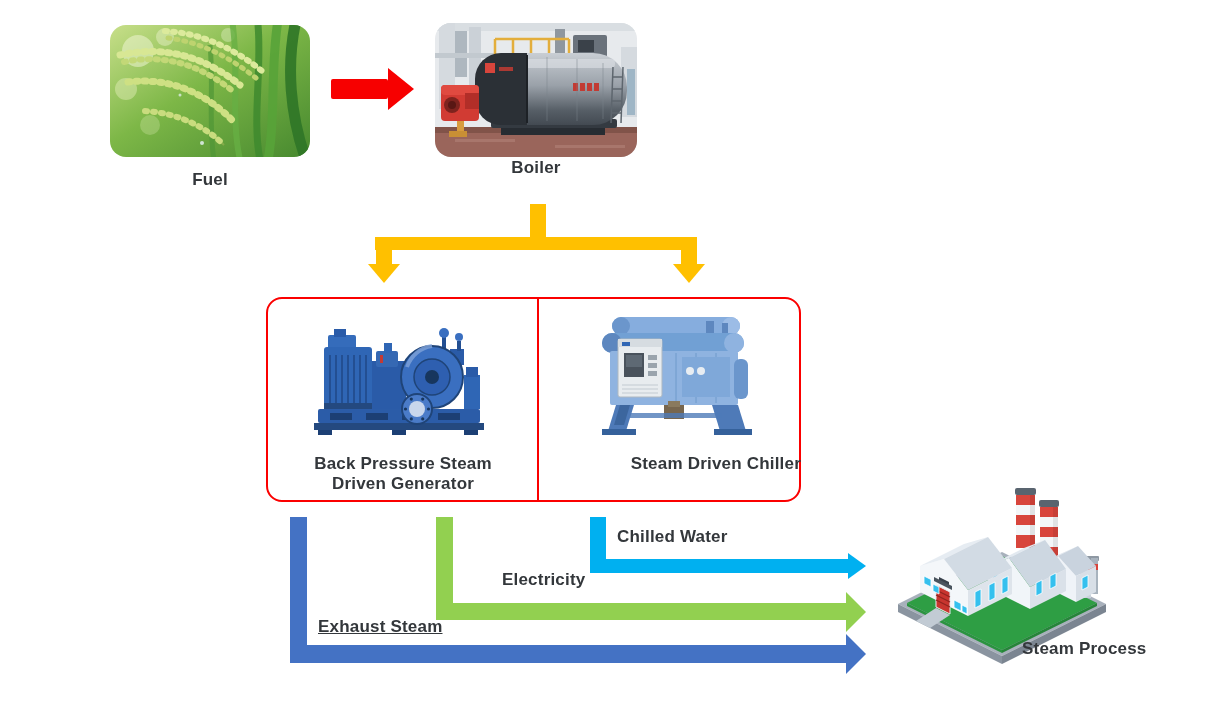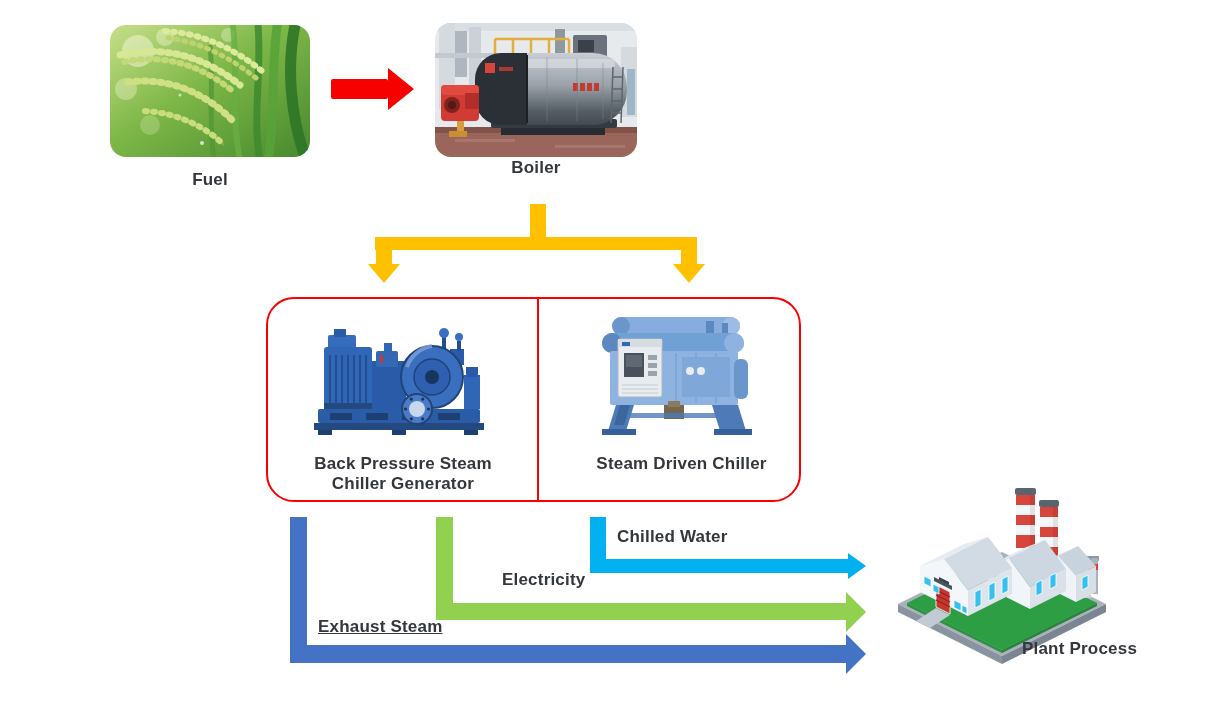--- a/index.html
+++ b/index.html
@@ -19,21 +19,21 @@
   
   .red-shaft{position:absolute;left:331px;top:79px;width:57px;height:20px;background:#F70000;border-radius:2px;}
   .red-head{position:absolute;left:388px;top:68px;width:0;height:0;border-style:solid;
     border-width:21px 0 21px 26px;border-color:transparent transparent transparent #F70000;}
   
   .y{background:#FFC000;position:absolute;}
   .y-head{position:absolute;width:0;height:0;border-style:solid;
     border-width:19px 16px 0 16px;border-color:#FFC000 transparent transparent transparent;}
   
   .group-box{position:absolute;left:266px;top:297px;width:531px;height:201px;
-    border:2px solid #FB0000;border-radius:28px;background:#ffffff;}
+    border:2px solid #FB0000;border-radius:16px;background:#ffffff;}
   .group-divider{position:absolute;left:269px;top:0;width:2px;height:100%;background:#FB0000;}
   .cell-label{position:absolute;top:155px;font-weight:bold;font-size:17px;line-height:20px;
     color:#33373B;text-align:center;letter-spacing:0.2px;}
   .cell-img{position:absolute;}
   .cell-img svg{display:block;width:100%;height:100%;}
   
   .stem,.bar{position:absolute;}
   .head-right{position:absolute;width:0;height:0;border-style:solid;}
   .c-blue{background:#4472C4;}
   .c-green{background:#92D050;}
@@ -269,23 +269,23 @@
         <polygon points="126,92 152,92 160,118 134,118" fill="#4E7AB8"></polygon>
         <polygon points="34,92 44,92 38,112 28,112" fill="#3C669E"></polygon>
         <rect x="44" y="100" width="92" height="5" fill="#4E7AB8" opacity="0.8"></rect>
         <rect x="16" y="116" width="34" height="6" fill="#35619B"></rect>
         <rect x="128" y="116" width="38" height="6" fill="#35619B"></rect>
       </svg>
     </div>
 
     <div class="cell-label" style="left:0;width:270px;">
       <span>Back Pressure Steam</span><br>
-      <span>Chiller Generator</span>
+      <span>Driven Generator</span>
     </div>
-    <div class="cell-label" style="left:284px;width:259px;">Steam Driven Chiller</div>
+    <div class="cell-label" style="left:274px;width:259px;text-align:right;">Steam Driven Chiller</div>
   </div>
 
   <div class="stem c-blue" style="left:290px;top:517px;width:17px;height:146px;"></div>
   <div class="bar c-blue" style="left:290px;top:645px;width:556px;height:18px;"></div>
   <div class="head-right head-blue" style="left:846px;top:634px;"></div>
 
   <div class="stem c-green" style="left:436px;top:517px;width:17px;height:103px;"></div>
   <div class="bar c-green" style="left:436px;top:603px;width:410px;height:17px;"></div>
   <div class="head-right head-green" style="left:846px;top:592px;"></div>
 
@@ -357,15 +357,15 @@
       </g>
       <polygon points="32,96 39,99.5 39,107 32,103.5" fill="#35C0EE" stroke="#FFFFFF" stroke-width="0.8"></polygon>
       <polygon points="41,104 47,107 47,114 41,111" fill="#35C0EE" stroke="#FFFFFF" stroke-width="0.8"></polygon>
       <polygon points="62,120 69,123.5 69,131 62,127.5" fill="#35C0EE" stroke="#FFFFFF" stroke-width="0.8"></polygon>
       <polygon points="70,125 75,127.5 75,134 70,131.5" fill="#35C0EE" stroke="#FFFFFF" stroke-width="0.8"></polygon>
       <polygon points="83,112 89,109 89,125 83,128" fill="#35C0EE" stroke="#FFFFFF" stroke-width="0.8"></polygon>
       <polygon points="97,105 103,102 103,118 97,121" fill="#35C0EE" stroke="#FFFFFF" stroke-width="0.8"></polygon>
       <polygon points="110,99 116,96 116,111 110,114" fill="#35C0EE" stroke="#FFFFFF" stroke-width="0.8"></polygon>
     </svg>
   </div>
-  <div class="flow-label" style="left:1022px;top:639px;">Plant Process</div>
+  <div class="flow-label" style="left:1022px;top:639px;">Steam Process</div>
 
 </div>
 
 </body></html>

